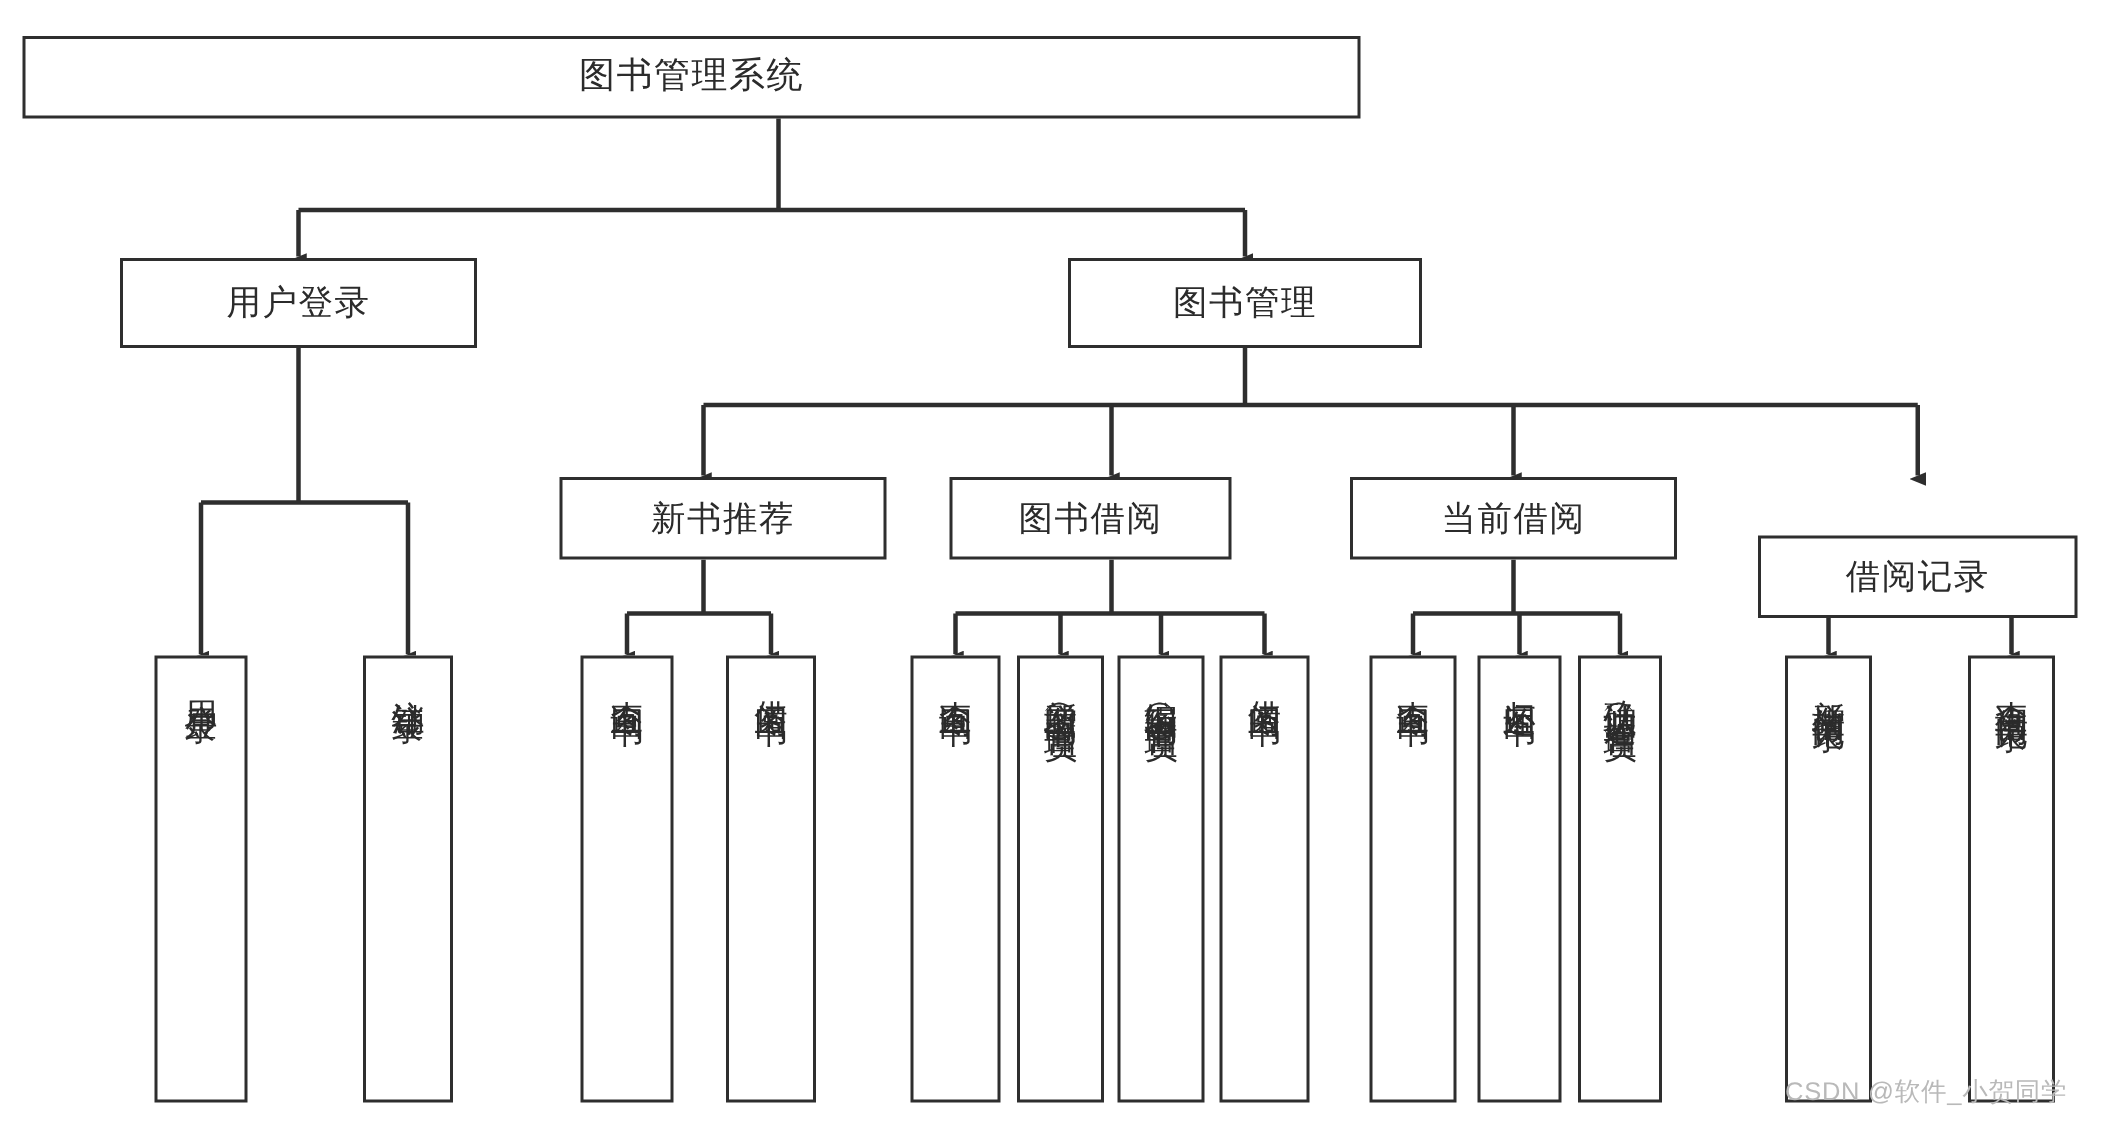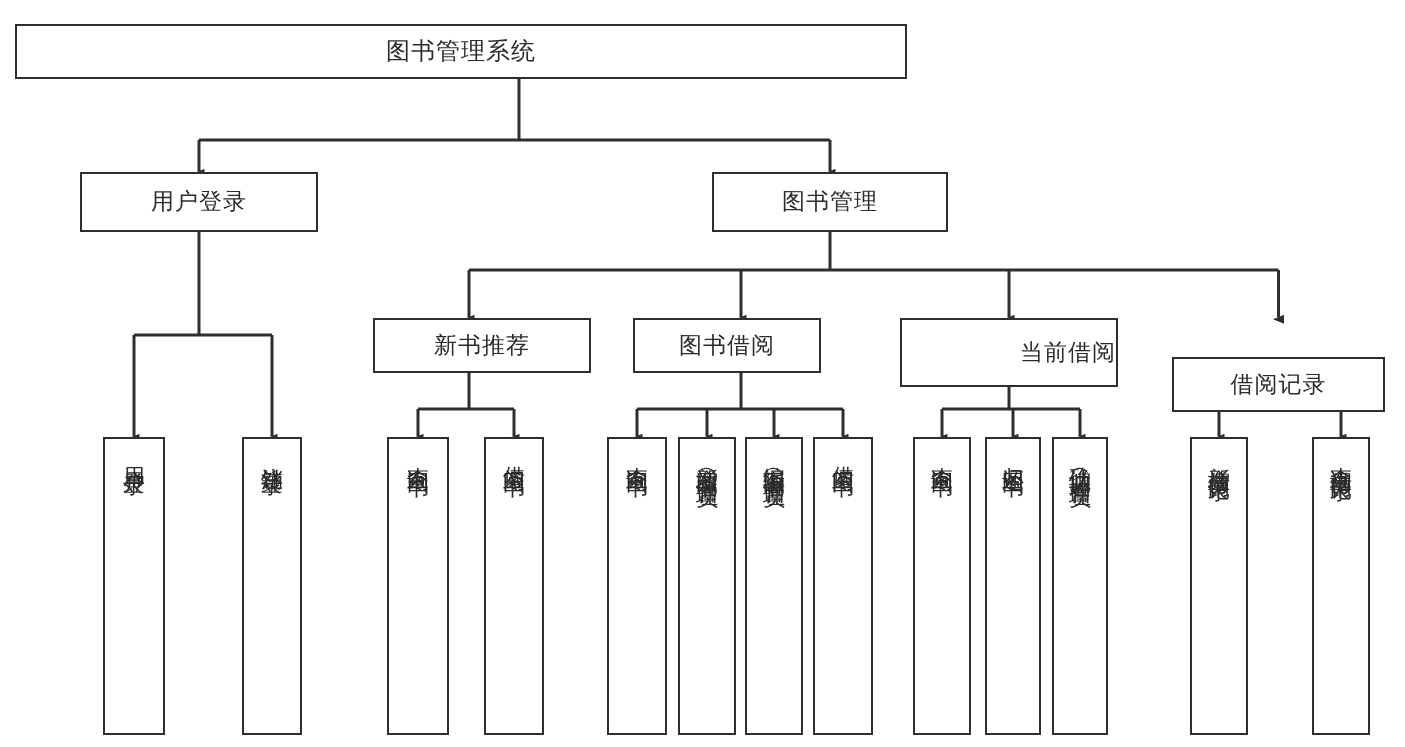--- a/index.html
+++ b/index.html
@@ -130,21 +130,21 @@
       </div>
       <div class="node horiz" style="left: 712px; top: 172px; width: 236px; height: 60px;">
         <span class="node-label">图书管理</span>
       </div>
       <div class="node horiz" style="left: 360px; top: 318px; width: 218px; height: 55px; margin-left: 13px;">
         <span class="node-label">新书推荐</span>
       </div>
       <div class="node horiz" style="left: 633px; top: 318px; width: 188px; height: 55px;">
         <span class="node-label">图书借阅</span>
       </div>
-      <div class="node horiz" style="left: 900px; top: 318px; width: 218px; height: 69px; justify-content: flex-end;">
+      <div class="node horiz" style="left: 900px; top: 318px; width: 218px; height: 55px;">
         <span class="node-label">当前借阅</span>
       </div>
       <div class="node horiz" style="left: 1172px; top: 318px; width: 213px; height: 55px; margin-top: 39px;">
         <span class="node-label">借阅记录</span>
       </div>
       <div class="node vert" style="left: 103px; top: 437px; width: 62px; height: 298px;">
         <span class="node-label">用户登录</span>
       </div>
       <div class="node vert" style="left: 242px; top: 437px; width: 60px; height: 298px;">
         <span class="node-label">注销登录</span>
@@ -177,13 +177,14 @@
         <span class="node-label">确认归还（管理员）</span>
       </div>
       <div class="node vert" style="left: 1190px; top: 437px; width: 58px; height: 298px;">
         <span class="node-label">新增借阅记录</span>
       </div>
       <div class="node vert" style="left: 1312px; top: 437px; width: 58px; height: 298px;">
         <span class="node-label">查询借阅记录</span>
       </div>
     </div>
 
+  <div class="watermark" style="left:1190px; top:716px;">CSDN @软件_小贺同学</div>
 </div>
 
 </body></html>

